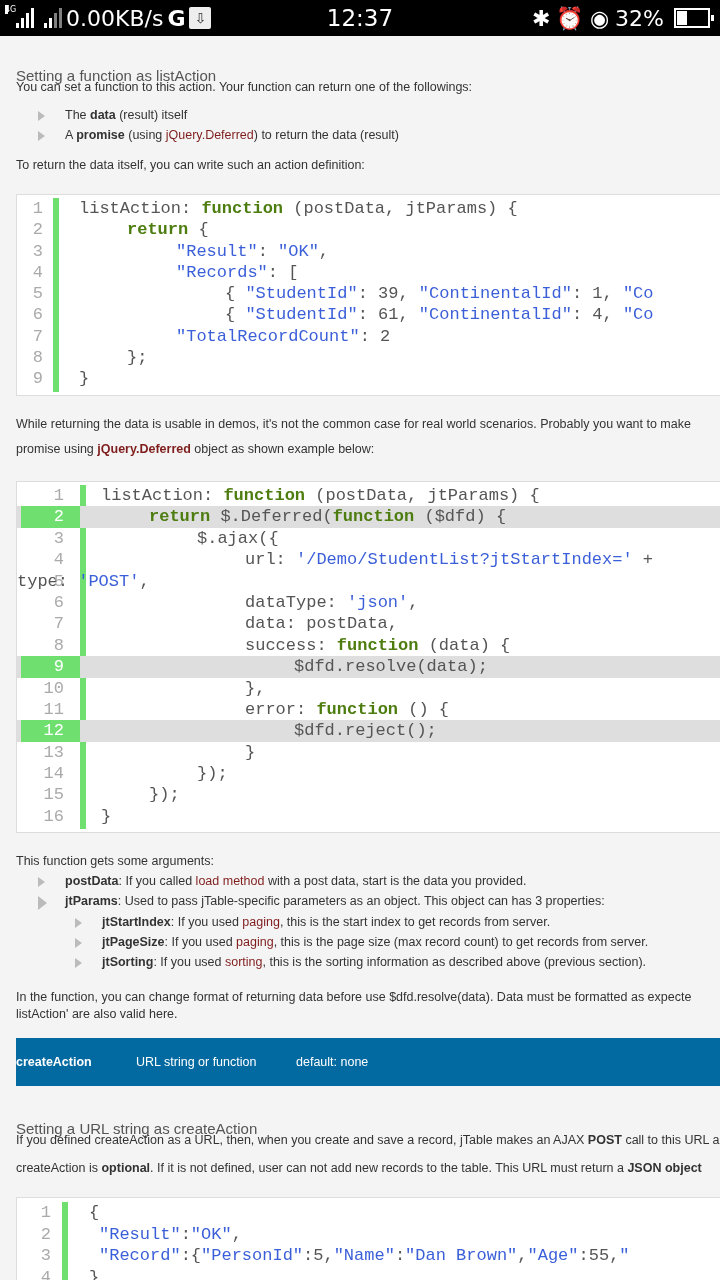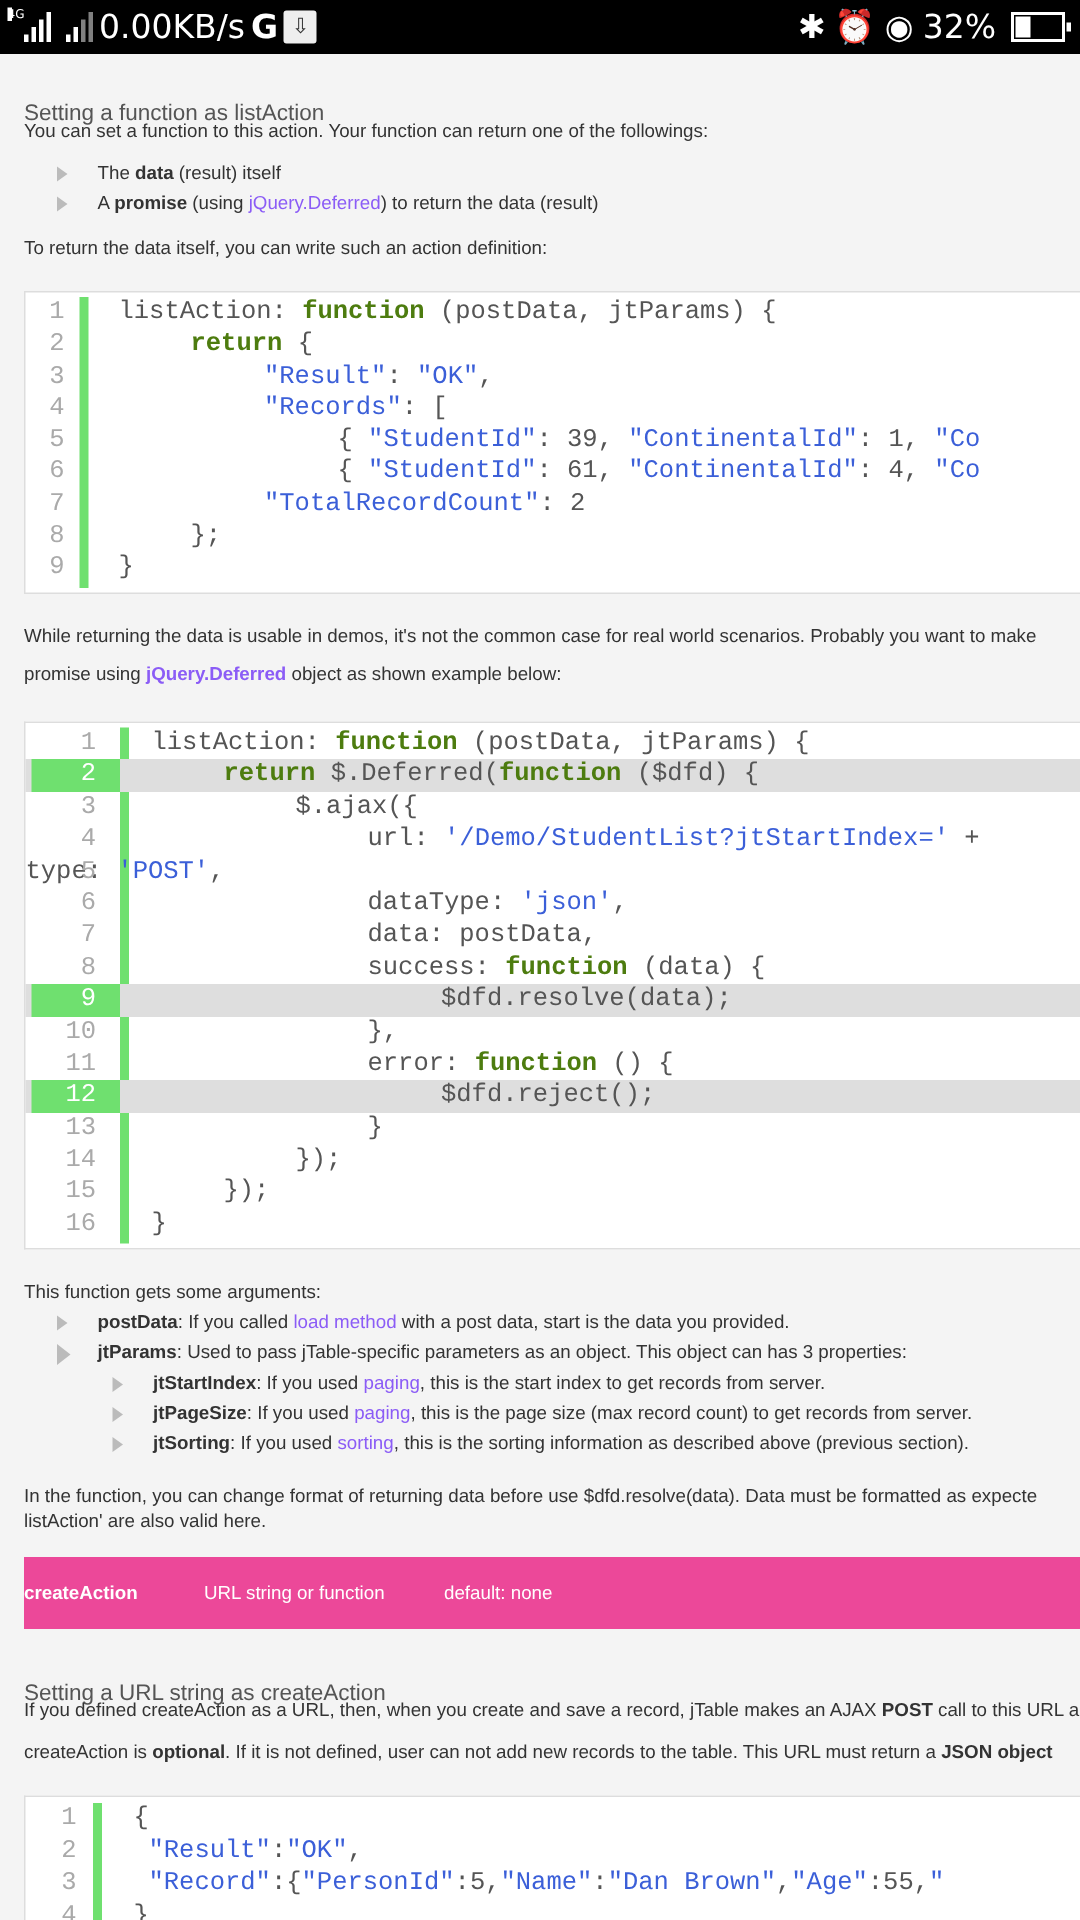--- a/index.html
+++ b/index.html
@@ -16,41 +16,41 @@
   .sig .tag { position: absolute; left: -1px; top: -3px; font-size: 8px; font-style: normal; }
   .battery { width: 36px; height: 20px; border: 2px solid #fff; position: relative; margin-left: 4px; }
   .battery::before { content: ""; position: absolute; left: 1px; top: 1px; bottom: 1px; width: 10px; background: #fff; }
   .battery::after { content: ""; position: absolute; right: -6px; top: 5px; width: 3px; height: 6px; background: #fff; }
   .g-icon { font-weight: bold; font-size: 22px; }
   .dl-icon { width: 22px; height: 22px; background: #eee; color: #333; font-size: 14px; display: inline-flex; align-items: center; justify-content: center; border-radius: 2px; }
 
   .page { position: absolute; top: 36px; left: 0; width: 720px; }
   .h3 { font-size: 15px; color: #555; font-weight: normal; position: absolute; left: 16px; margin-top: 23px; }
   .p { font-size: 12.5px; color: #333; position: absolute; left: 16px; white-space: nowrap; }
-  .link { color: #8b5cf6; }
+  .link { color: #7f1d1d; }
   b { font-weight: bold; }
 
   .bullet { position: absolute; white-space: nowrap; font-size: 12.5px; color: #333; }
   .tri { display: inline-block; width: 0; height: 0; border-top: 5px solid transparent; border-bottom: 5px solid transparent; border-left: 7px solid #bbb; position: absolute; top: 3px; }
   .tri.big { border-top-width: 7px; border-bottom-width: 7px; border-left-width: 9px; top: 2px; }
 
   .code { position: absolute; left: 16px; width: 720px; background: #fff; border: 1px solid #ddd; border-right: none; font-family: "Liberation Mono", monospace; }
   .code .line { position: relative; white-space: pre; color: #555; }
   .code .num { position: absolute; left: 0; text-align: right; color: #aaa; }
   .code .gut { position: absolute; top: 0; bottom: 0; background: #6fe06f; }
   .code .hl { background: #dedede; }
   .code .hl .num { background: #6fe06f; color: #fff; }
   .kw { color: #4d7c0f; font-weight: bold; }
   .str { color: #3b5fd8; }
 
   .c1 .line { height: 21.3px; line-height: 21.3px; font-size: 17px; }
   .c2 .line { height: 21.4px; line-height: 21.4px; font-size: 17px; }
   .c3 .line { height: 21.5px; line-height: 21.5px; font-size: 17px; }
 
-  .opt-bar { position: absolute; left: 16px; top: 1002px; width: 704px; height: 48px; background: #ec4899; color: #fff; font-size: 12.5px; display: flex; align-items: center; }
+  .opt-bar { position: absolute; left: 16px; top: 1002px; width: 704px; height: 48px; background: #0369a1; color: #fff; font-size: 12.5px; display: flex; align-items: center; }
   .opt-bar span { position: absolute; }
 </style>
 </head>
 <body>
 
 <div class="statusbar">
   <div class="sb-left">
     <span class="sig">
         <i class="tag">4G</i>
         <i style="height:5px;margin-left:10px"></i>
@@ -61,20 +61,21 @@
     <span class="sig" style="margin-left:6px">
         <i style="height:5px"></i>
         <i style="height:10px"></i>
         <i style="height:15px;opacity:.5"></i>
         <i style="height:20px;opacity:.5"></i>
       </span>
     <span>0.00KB/s</span>
     <span class="g-icon">G</span>
     <span class="dl-icon">⇩</span>
   </div>
+  <div class="sb-center">12:37</div>
   <div class="sb-right">
     <span>✱</span>
     <span>⏰</span>
     <span>◉</span>
     <span>32%</span>
     <span class="battery"></span>
   </div>
 </div>
 
 <div class="page">

